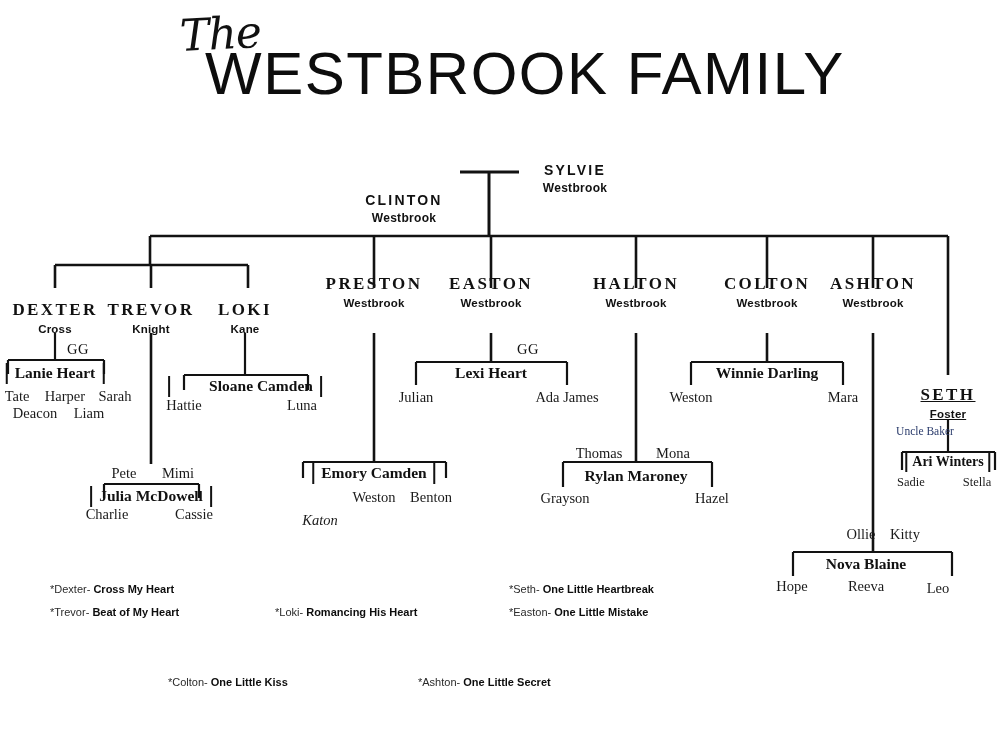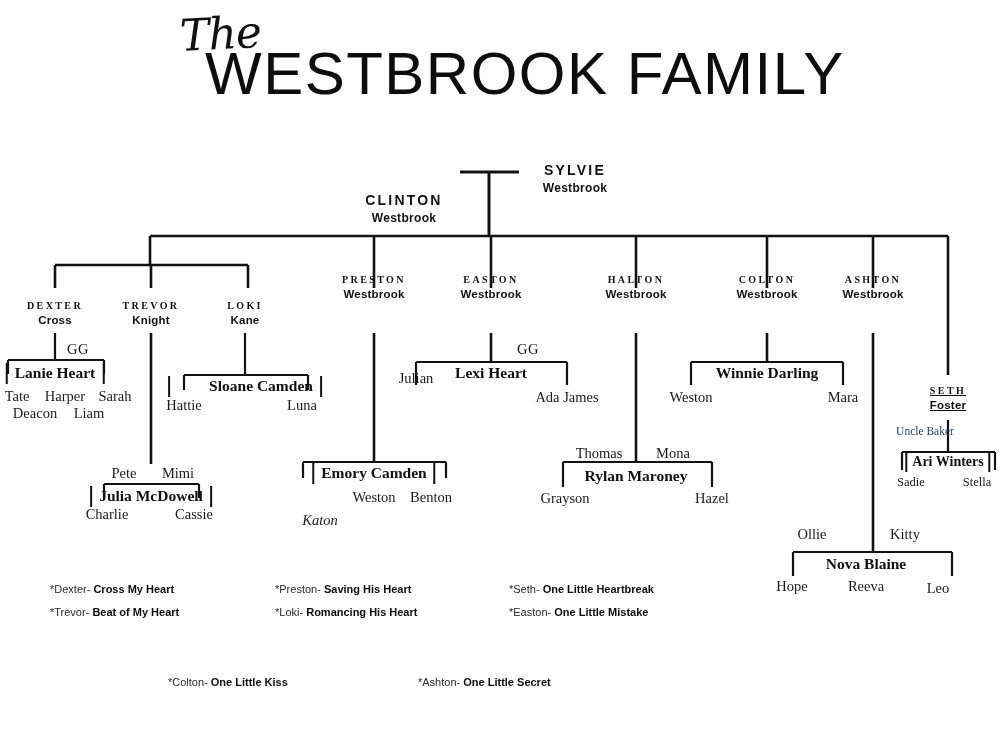--- a/index.html
+++ b/index.html
@@ -84,21 +84,21 @@
     font-weight: bold;
     font-size: 12px;
     letter-spacing: 0.3px;
     margin-top: 3px;
   }
 
   
   .gen2 .first {
     font-family: "Liberation Serif", "DejaVu Serif", serif;
     font-weight: bold;
-    font-size: 10px;
+    font-size: 17px;
     letter-spacing: 2.4px;
   }
   .gen2 .last {
     font-family: "Liberation Sans", "DejaVu Sans", sans-serif;
     font-weight: bold;
     font-size: 11.5px;
     letter-spacing: 0.2px;
     margin-top: 3px;
   }
 
@@ -300,57 +300,53 @@
   <div class="plain" style="left:184px; top:397px;">Hattie</div>
   <div class="plain" style="left:302px; top:397px;">Luna</div>
 
   <div class="spouse" style="left:374px; top:463px; border-left:2.2px solid #121212; border-right:2.2px solid #121212;">Emory Camden</div>
   <div class="plain" style="left:320px; top:512px;font-style:italic;">Katon</div>
   <div class="plain" style="left:374px; top:489px;">Weston</div>
   <div class="plain" style="left:431px; top:489px;">Benton</div>
 
   <div class="gg" style="left:528px; top:341px;">GG</div>
   <div class="spouse" style="left:491px; top:363px;">Lexi Heart</div>
-  <div class="plain" style="left:416px; top:370px;">Julian</div>
+  <div class="plain" style="left:416px; top:389px;">Julian</div>
   <div class="plain" style="left:567px; top:389px;">Ada James</div>
 
   <div class="plain" style="left:599px; top:445px;">Thomas</div>
   <div class="plain" style="left:673px; top:445px;">Mona</div>
   <div class="spouse" style="left:636px; top:466px;">Rylan Maroney</div>
   <div class="plain" style="left:565px; top:490px;">Grayson</div>
   <div class="plain" style="left:712px; top:490px;">Hazel</div>
 
   <div class="spouse" style="left:767px; top:363px;">Winnie Darling</div>
   <div class="plain" style="left:691px; top:389px;">Weston</div>
   <div class="plain" style="left:843px; top:389px;">Mara</div>
 
-  <div class="plain" style="left:812px; top:526px;">Ollie</div>
+  <div class="plain" style="left:861px; top:526px;">Ollie</div>
   <div class="plain" style="left:905px; top:526px;">Kitty</div>
   <div class="spouse" style="left:866px; top:554px;">Nova Blaine</div>
   <div class="plain" style="left:792px; top:578px;">Hope</div>
   <div class="plain" style="left:866px; top:578px;">Reeva</div>
   <div class="plain" style="left:938px; top:580px;">Leo</div>
 
   <div class="accent" style="position:absolute; left:925px; top:425px; transform:translateX(-50%); color:#2a3b6b;">Uncle Baker</div>
   <div class="spouse small" style="left:948px; top:453px; border-left:2.2px solid #121212; border-right:2.2px solid #121212;">Ari Winters</div>
   <div class="plain tiny" style="left:911px; top:475px;">Sadie</div>
   <div class="plain tiny" style="left:977px; top:475px;">Stella</div>
 
   <div class="legend-row" style="left:30px; top:583px;">
     <span>*Dexter-</span>
     <span class="tt">Cross My Heart</span>
   </div>
   <div class="legend-row" style="left:30px; top:606px;">
     <span>*Trevor-</span>
     <span class="tt">Beat of My Heart</span>
   </div>
-  <div class="legend-row" style="left:255px; top:583px;">
-    <span>*Preston-</span>
-    <span class="tt">Saving His Heart</span>
-  </div>
   <div class="legend-row" style="left:255px; top:606px;">
     <span>*Loki-</span>
     <span class="tt">Romancing His Heart</span>
   </div>
   <div class="legend-row" style="left:489px; top:583px;">
     <span>*Seth-</span>
     <span class="tt">One Little Heartbreak</span>
   </div>
   <div class="legend-row" style="left:489px; top:606px;">
     <span>*Easton-</span>

